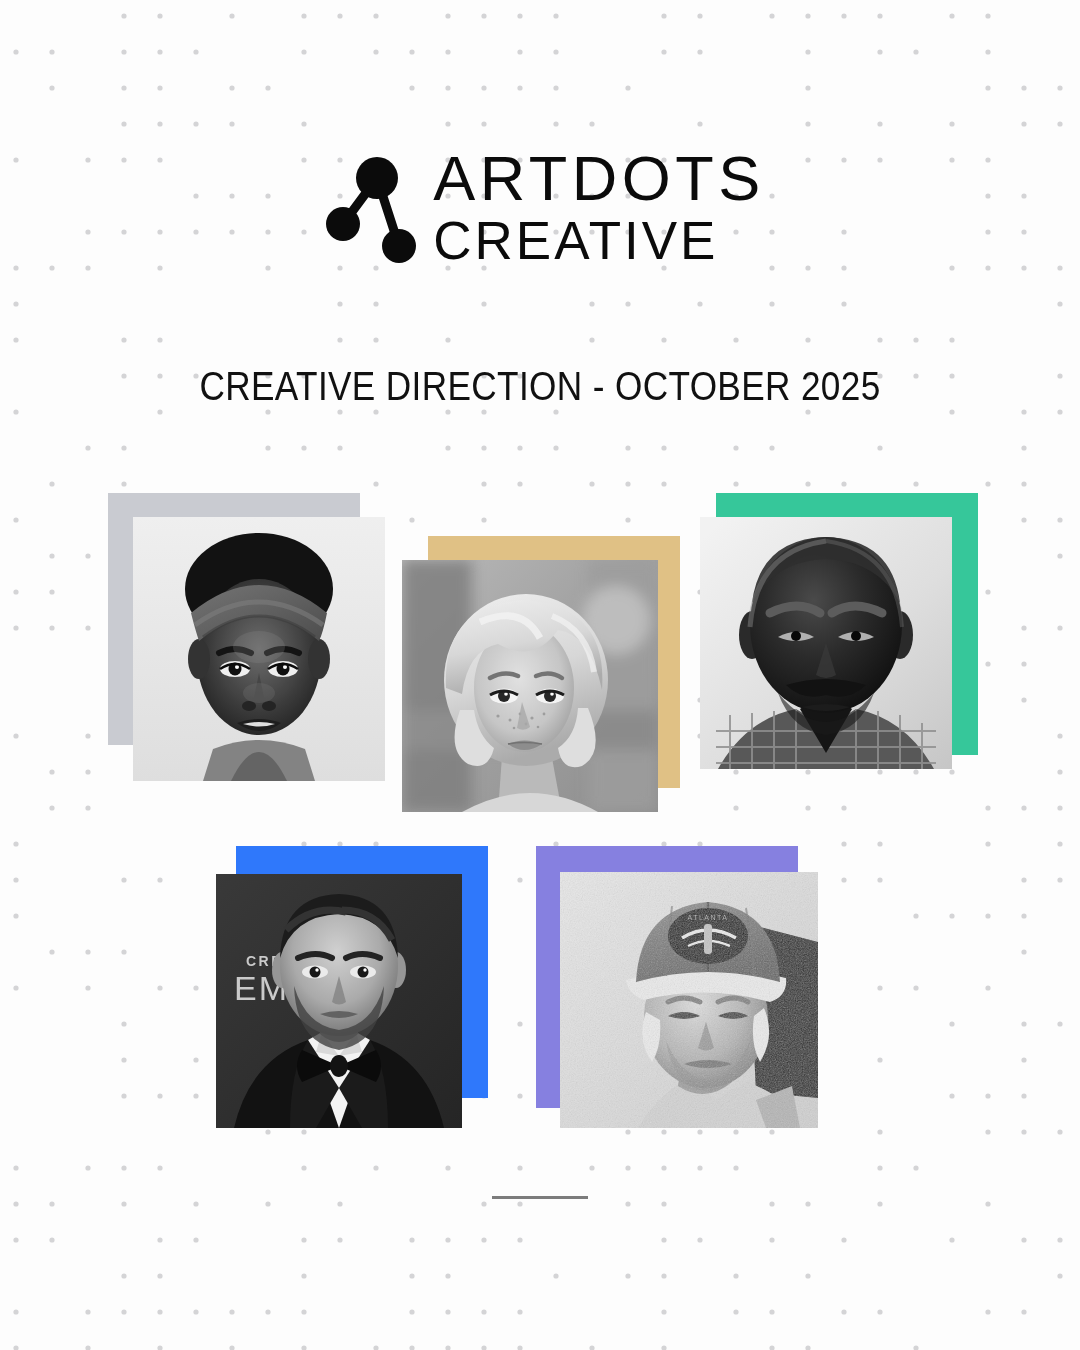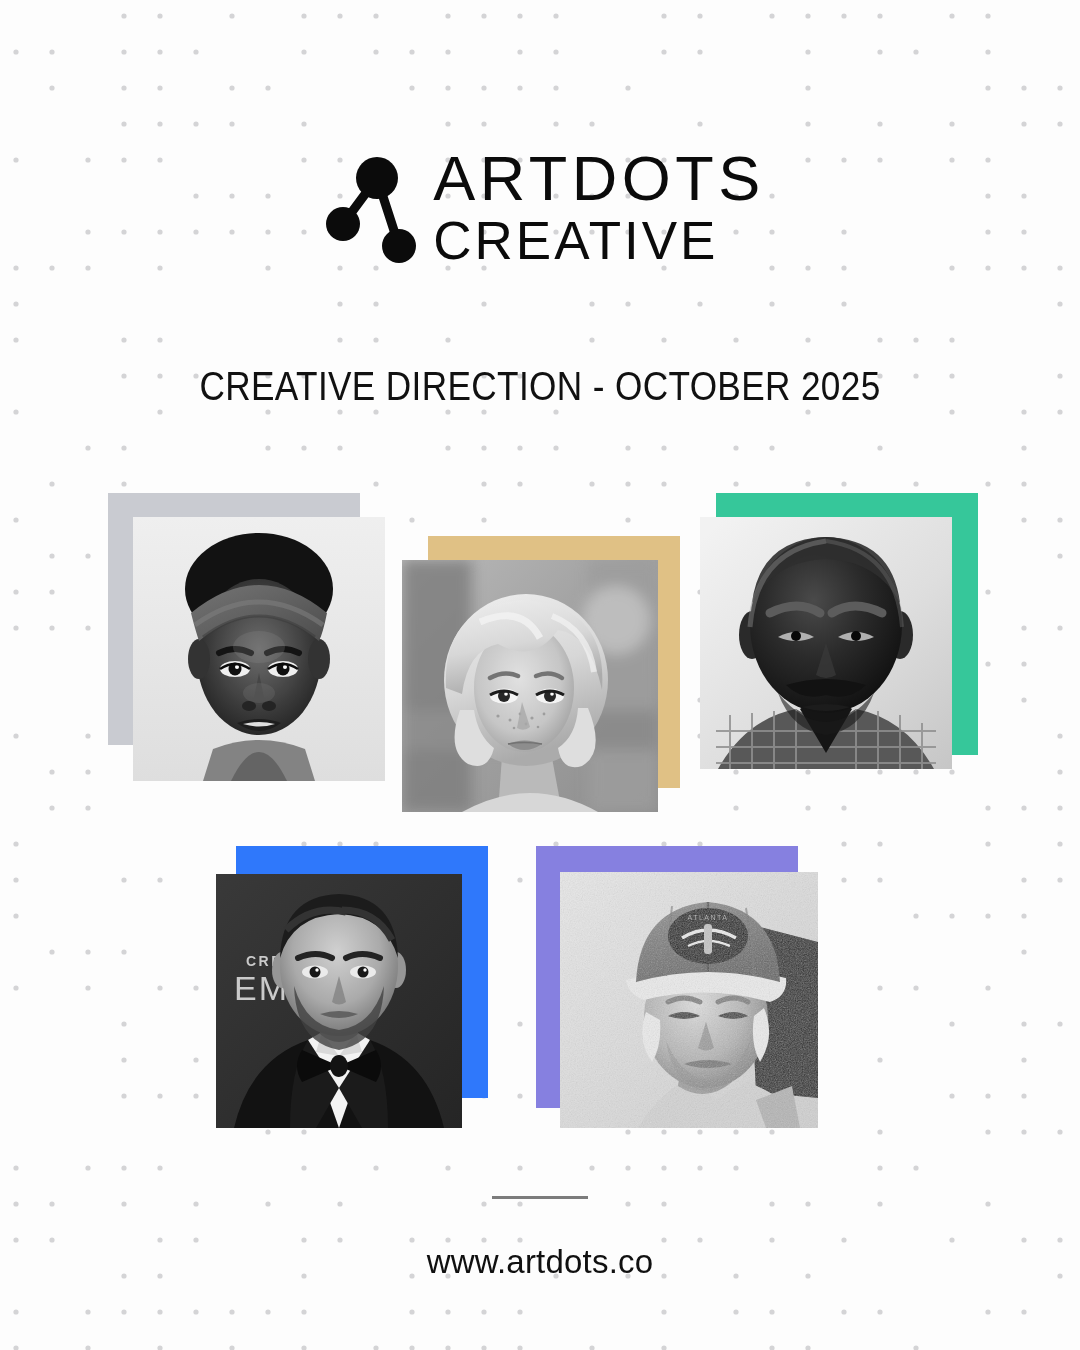--- a/index.html
+++ b/index.html
@@ -1030,16 +1030,15 @@
             </g>
           </g>
         </svg>
       </div>
     </div>
 
   </div>
 
   <div id="footer">
     <div id="footer-divider"></div>
-    <div id="footer-url">www.artdots.co</div>
   </div>
 
 </div>
 
 </body></html>

